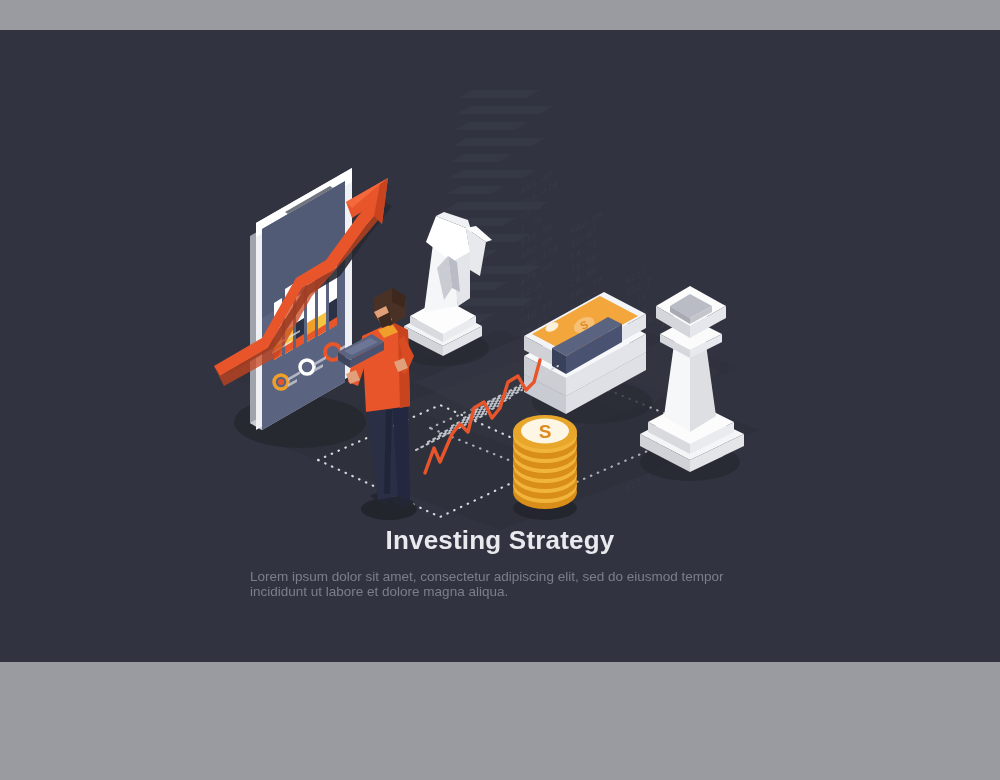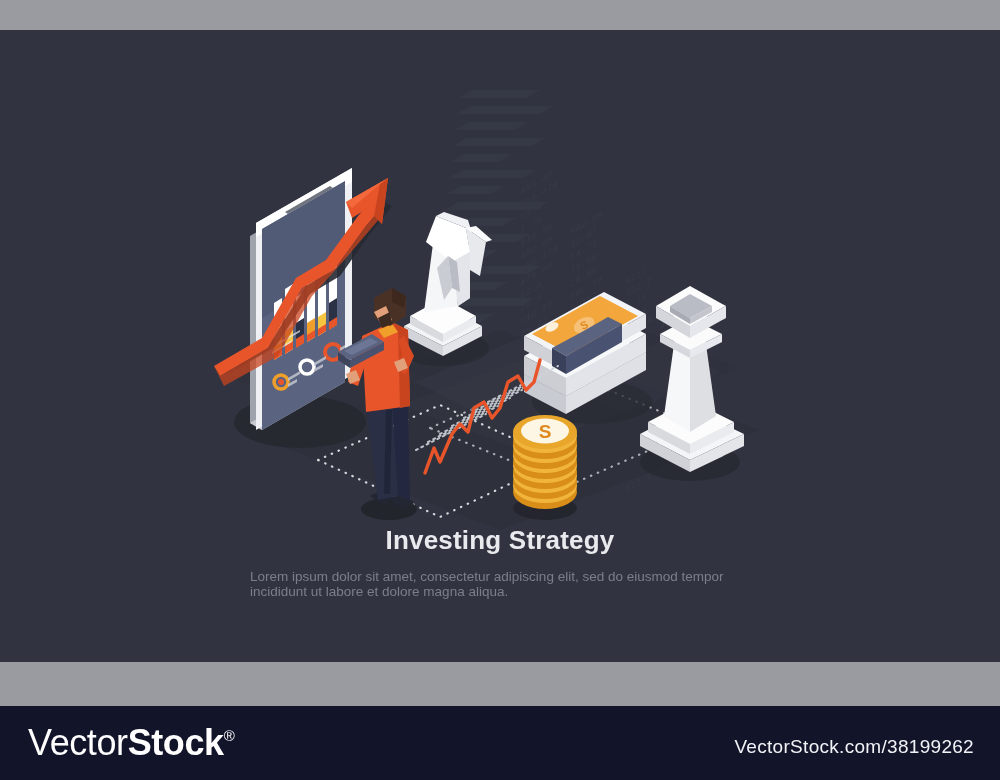--- a/index.html
+++ b/index.html
@@ -454,20 +454,14 @@
           <path d="M344 321 L370 308 L378 312 L352 325 Z" fill="#6d7694"></path>
         </g>
       </g>
 
     </svg>
 
     <div class="caption-title">Investing Strategy</div>
     <div class="caption-body">Lorem ipsum dolor sit amet, consectetur adipiscing elit, sed do eiusmod tempor incididunt ut labore et dolore magna aliqua.</div>
   </div>
 
-  <div id="footer">
-    <div id="logo">
-      <span class="thin">Vector</span><span class="bold">Stock</span><span class="reg">®</span>
-    </div>
-    <div id="footer-url">VectorStock.com/38199262</div>
-  </div>
 
 </div>
 
 </body></html>

